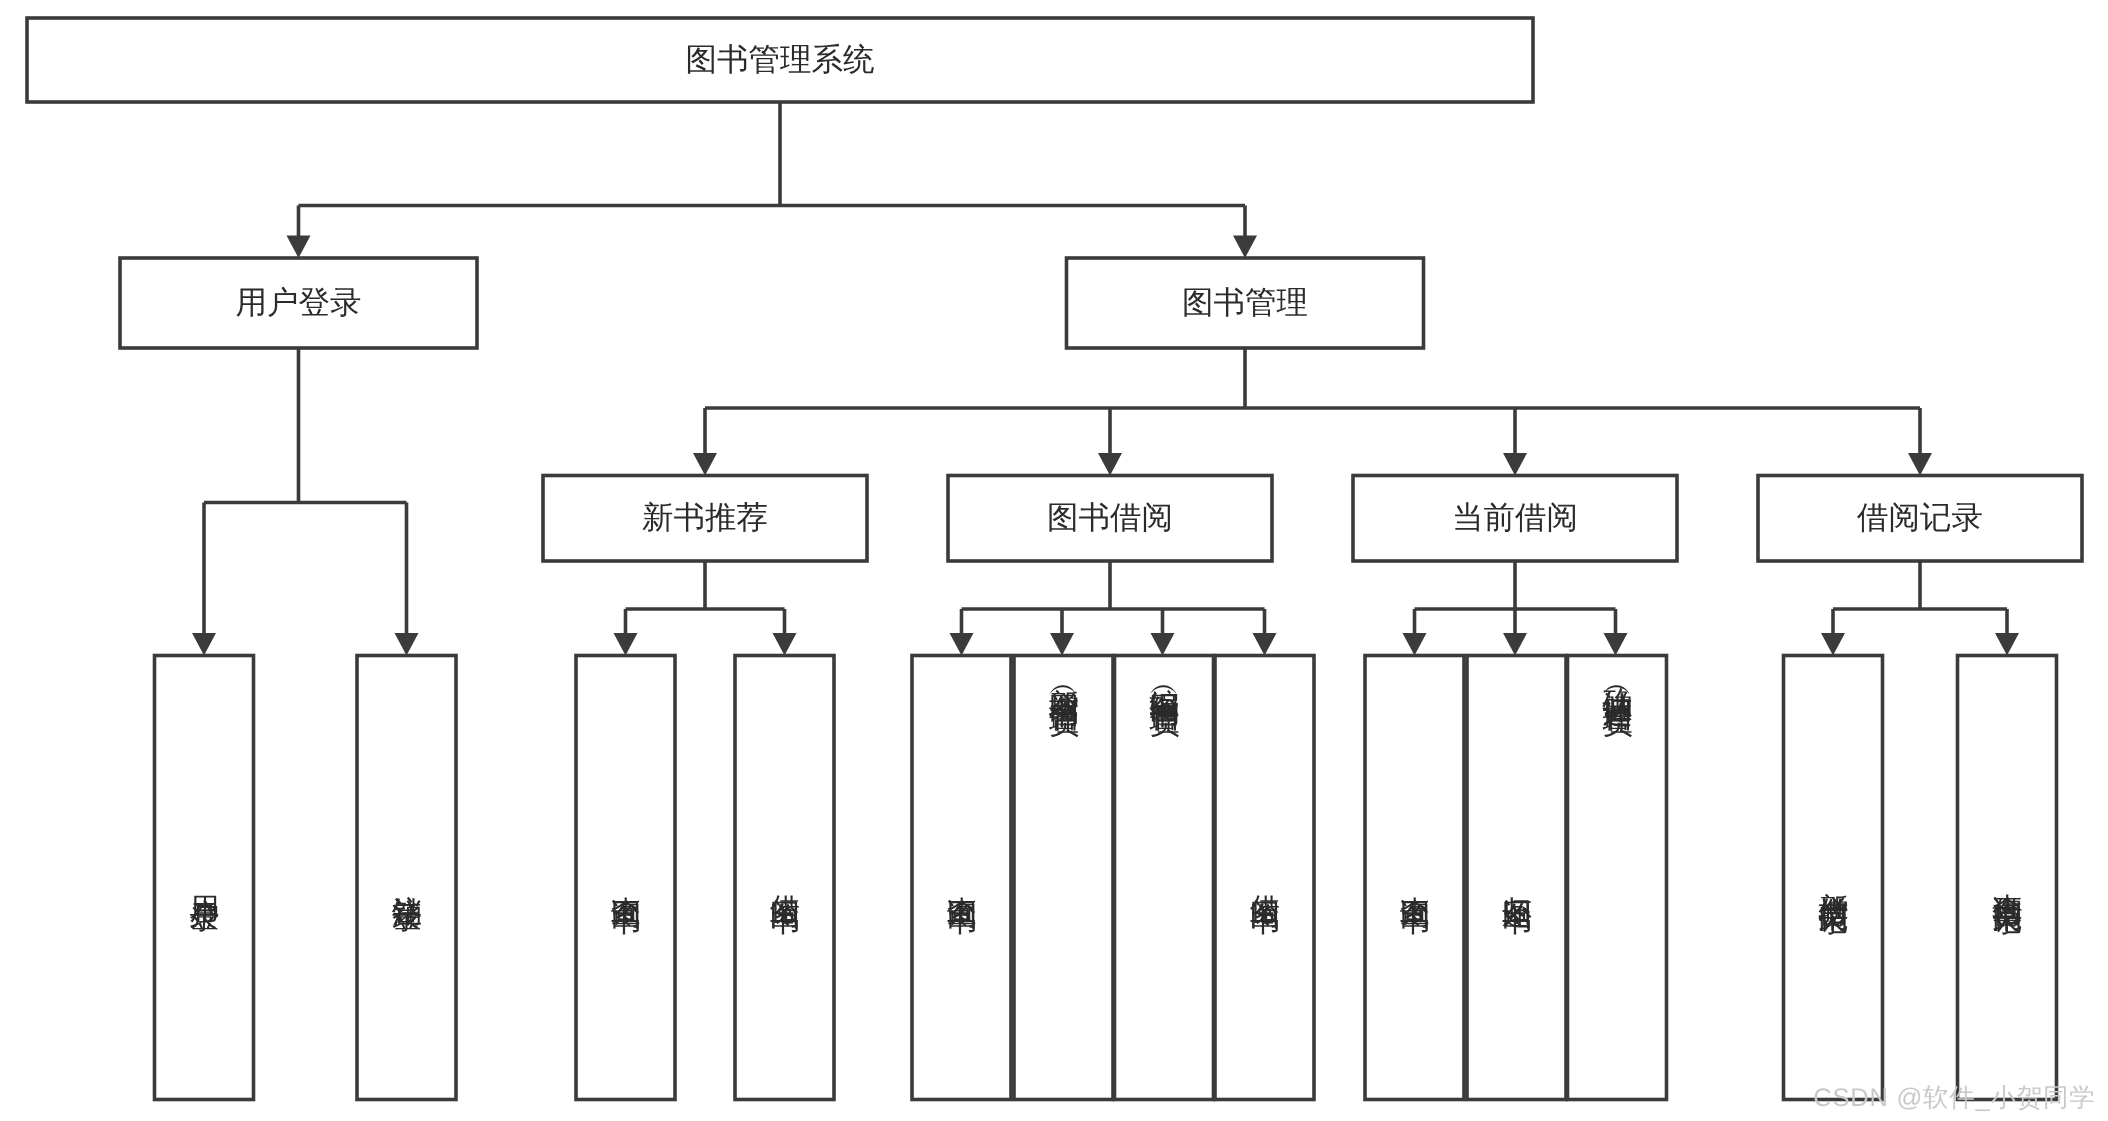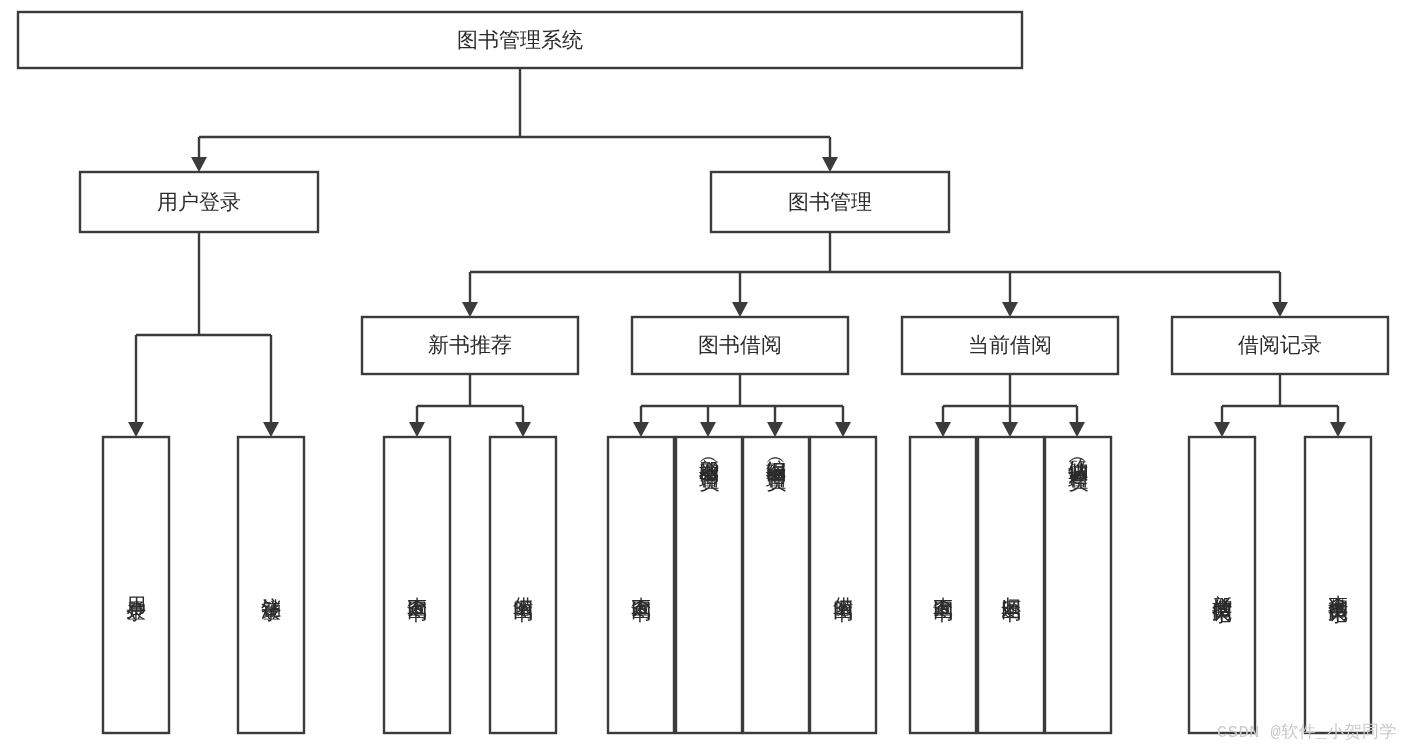--- a/index.html
+++ b/index.html
@@ -64,21 +64,21 @@
     pointer-events: none;
   }
   .vlabel.top-aligned {
     justify-content: flex-start;
     padding-top: 6px;
   }
   .watermark {
     position: absolute;
     right: 8px;
     bottom: 4px;
-    font-family: Liberation Mono, monospace;
+    font-family: Liberation Sans, sans-serif;
     font-size: 17px;
     color: #c9c9c9;
     white-space: nowrap;
     letter-spacing: 0.5px;
   }
 </style>
 </head>
 <body>
 
 <div id="canvas">

